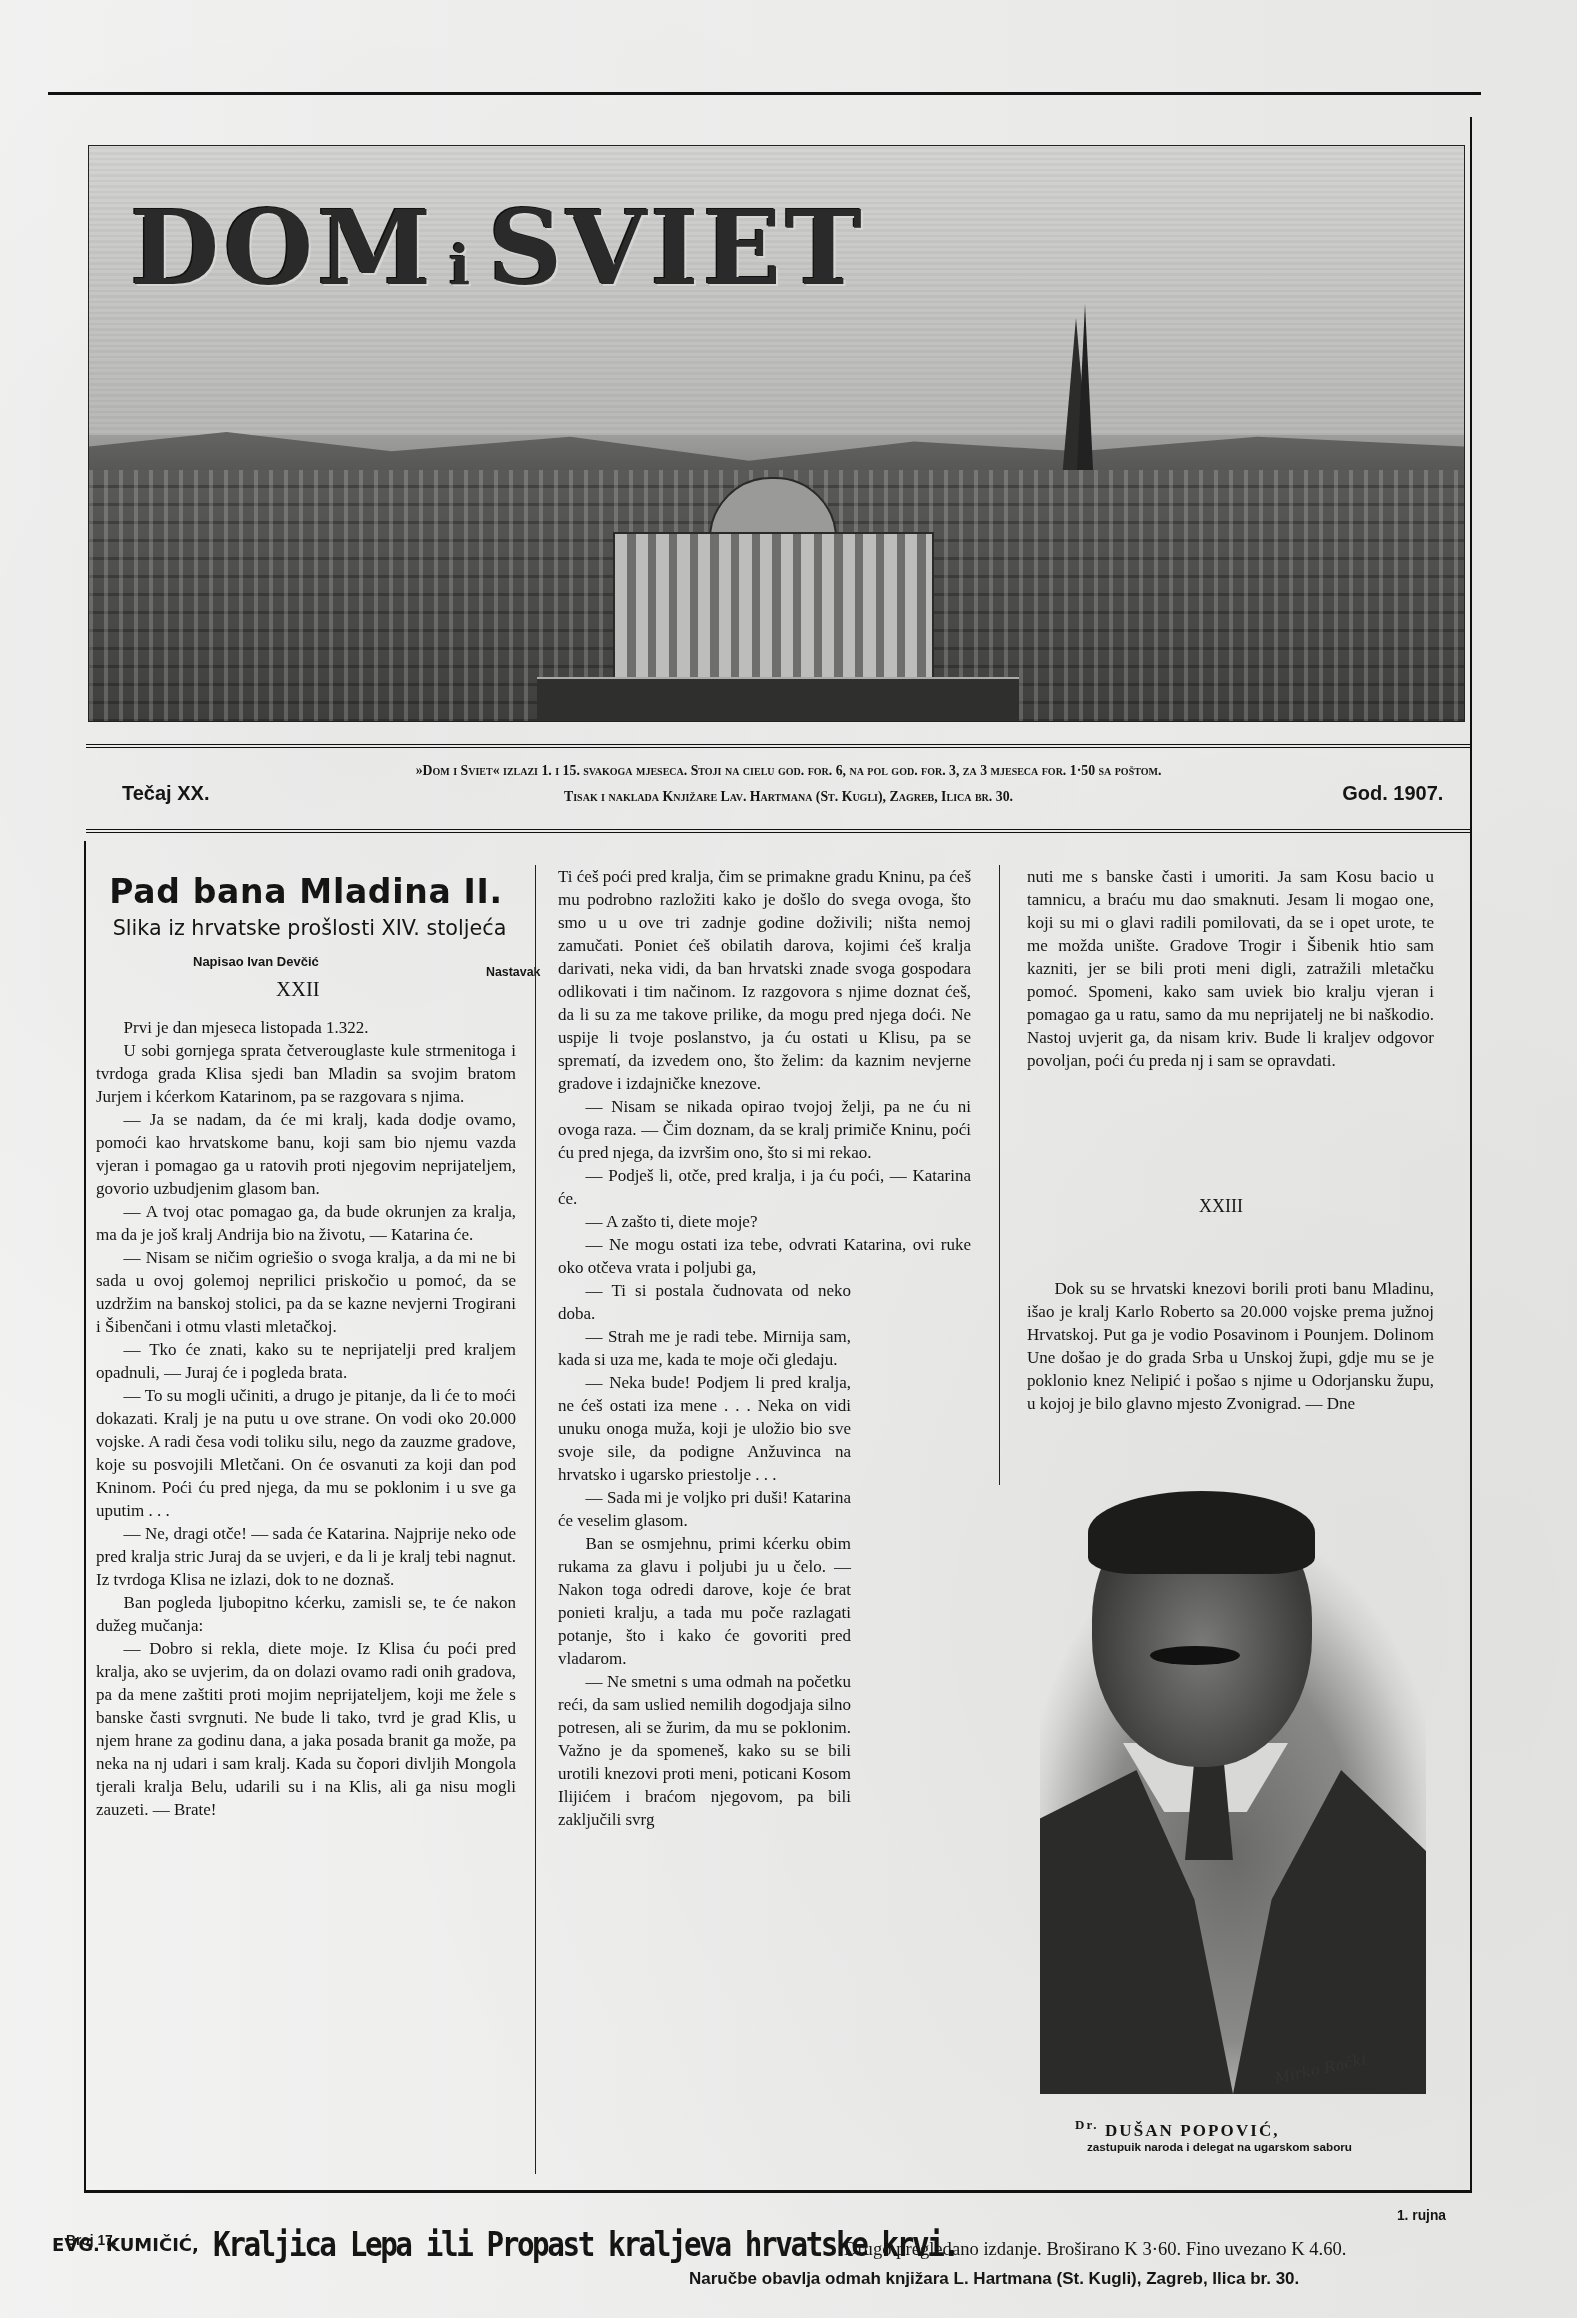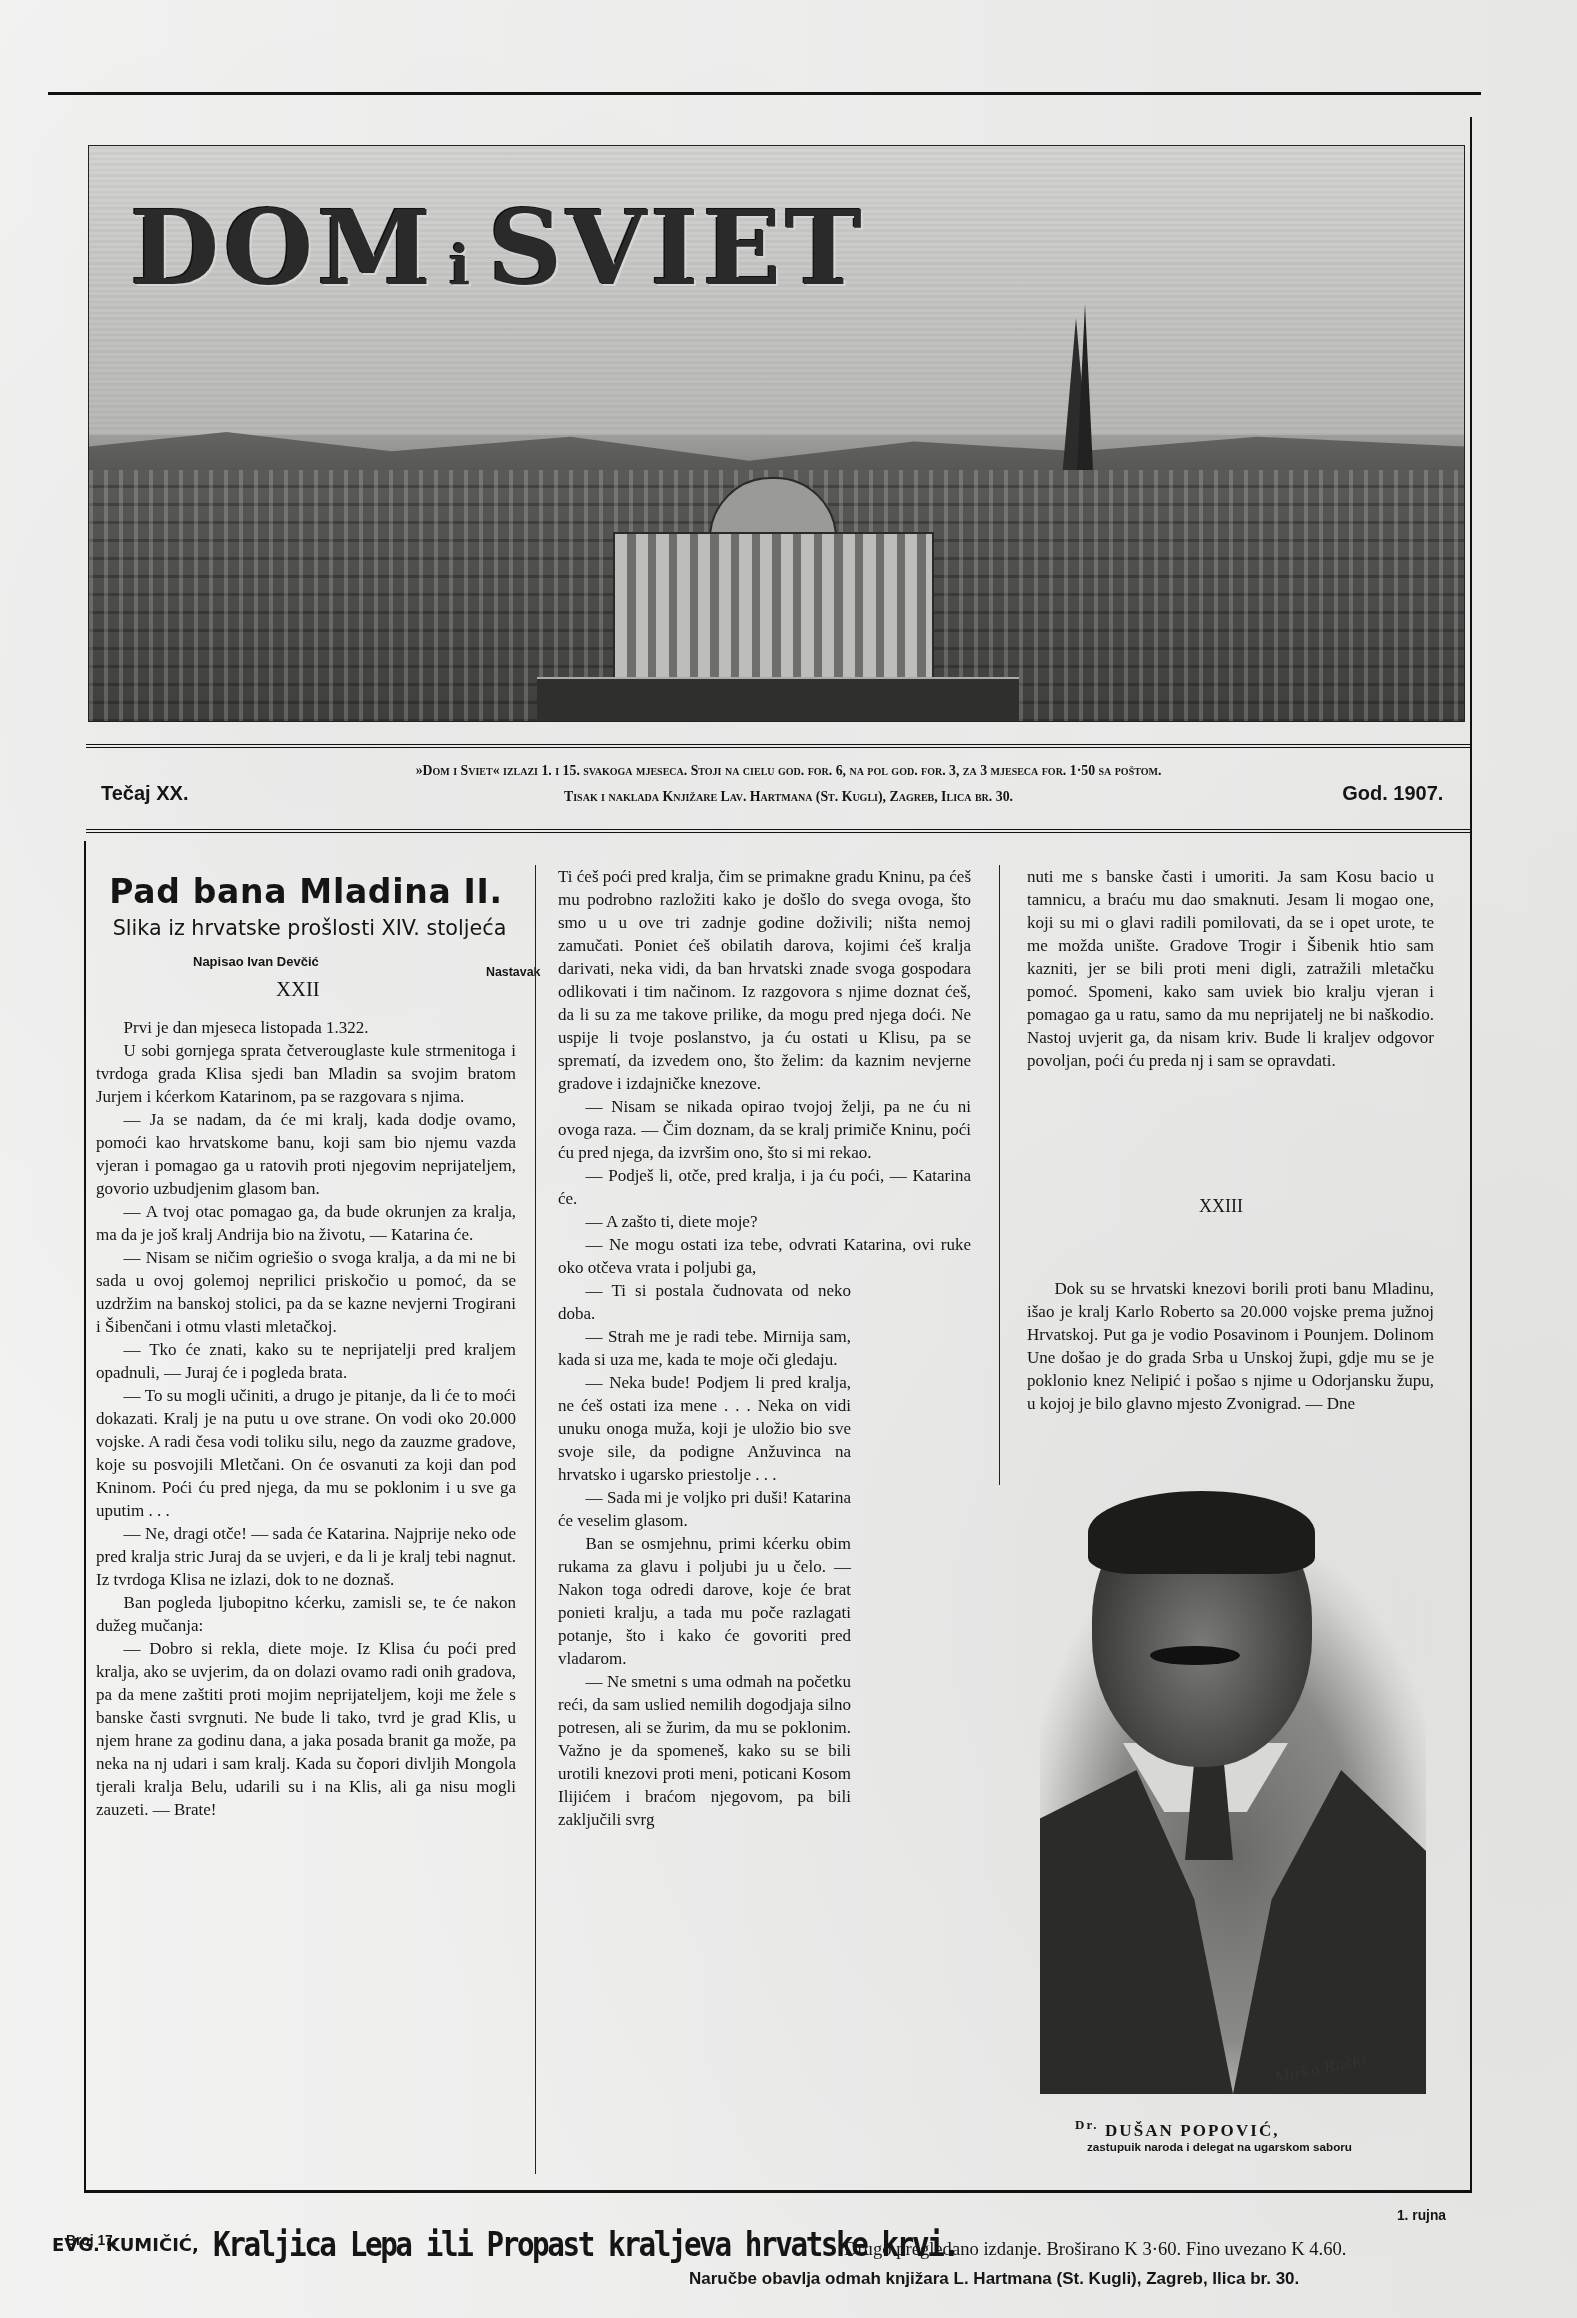--- a/index.html
+++ b/index.html
@@ -49,21 +49,21 @@
     font-size:103px; font-weight:bold; color:#2a2a2a; letter-spacing:4.1px;
     text-shadow:2.1px 2.1px 0 #d6d6d4, -1.4px -1.4px 0 #111;
   }
   .masthead-title .small { font-size:55px; margin:0 13.8px; }
 
   
   .info-banner {
     position:absolute; left:86px; top:744px; width:1385px; height:81px;
     border-top:4.1px double #111; border-bottom:4.1px double #111;
   }
-  .info-left { position:absolute; left:15px; top:34px; font-family:"Liberation Sans", sans-serif; font-weight:bold; font-size:20px; }
+  .info-left { position:absolute; left:36px; top:34px; font-family:"Liberation Sans", sans-serif; font-weight:bold; font-size:20px; }
   .info-right { position:absolute; right:27.6px; top:34px; font-family:"Liberation Sans", sans-serif; font-weight:bold; font-size:20px; }
   .info-center { position:absolute; left:165px; width:1075px; text-align:center; font-family:"Liberation Serif", serif; font-weight:bold; font-variant:small-caps; }
   .info-line1 { top:15px; font-size:13.8px; }
   .info-line2 { top:41px; font-size:13.8px; }
 
   
   .col { position:absolute; font-family:"Liberation Serif", serif; font-size:17px; line-height:23px; text-align:justify; }
   .col p { margin:0; text-indent:27.6px; }
   .col p.noindent { text-indent:0; }
   .col1 { left:96px; top:1016px; width:420px; }

